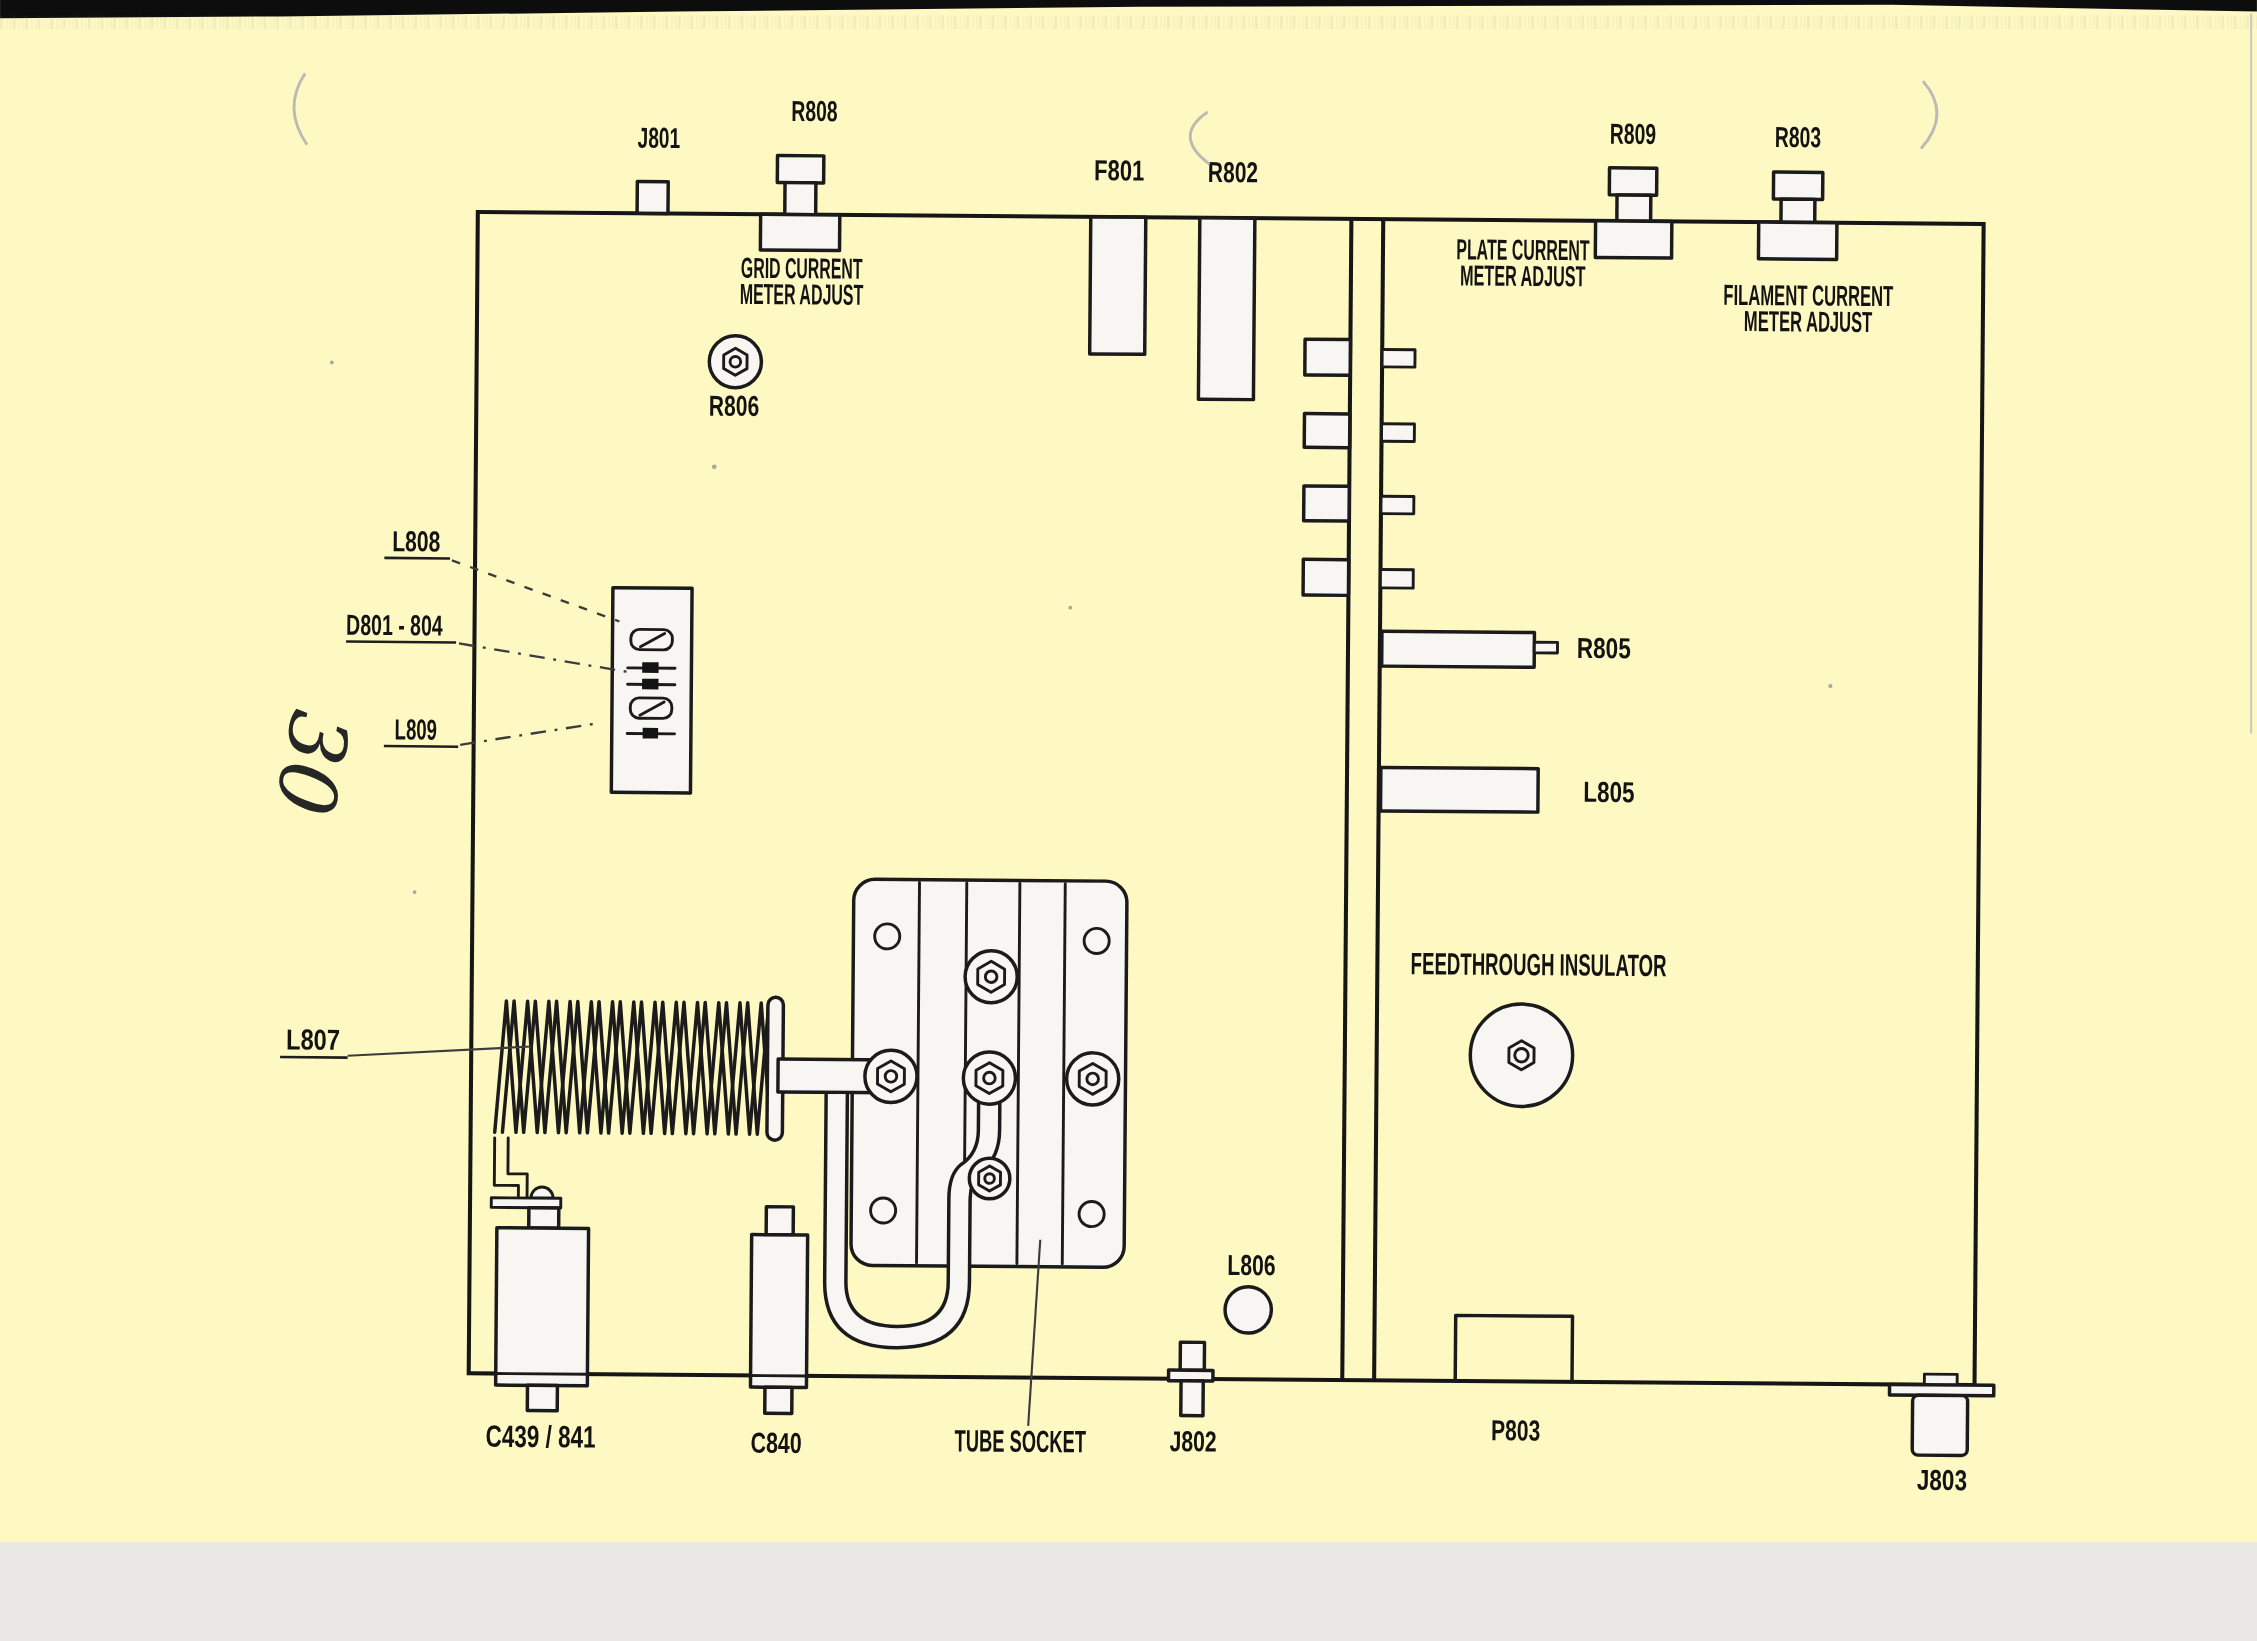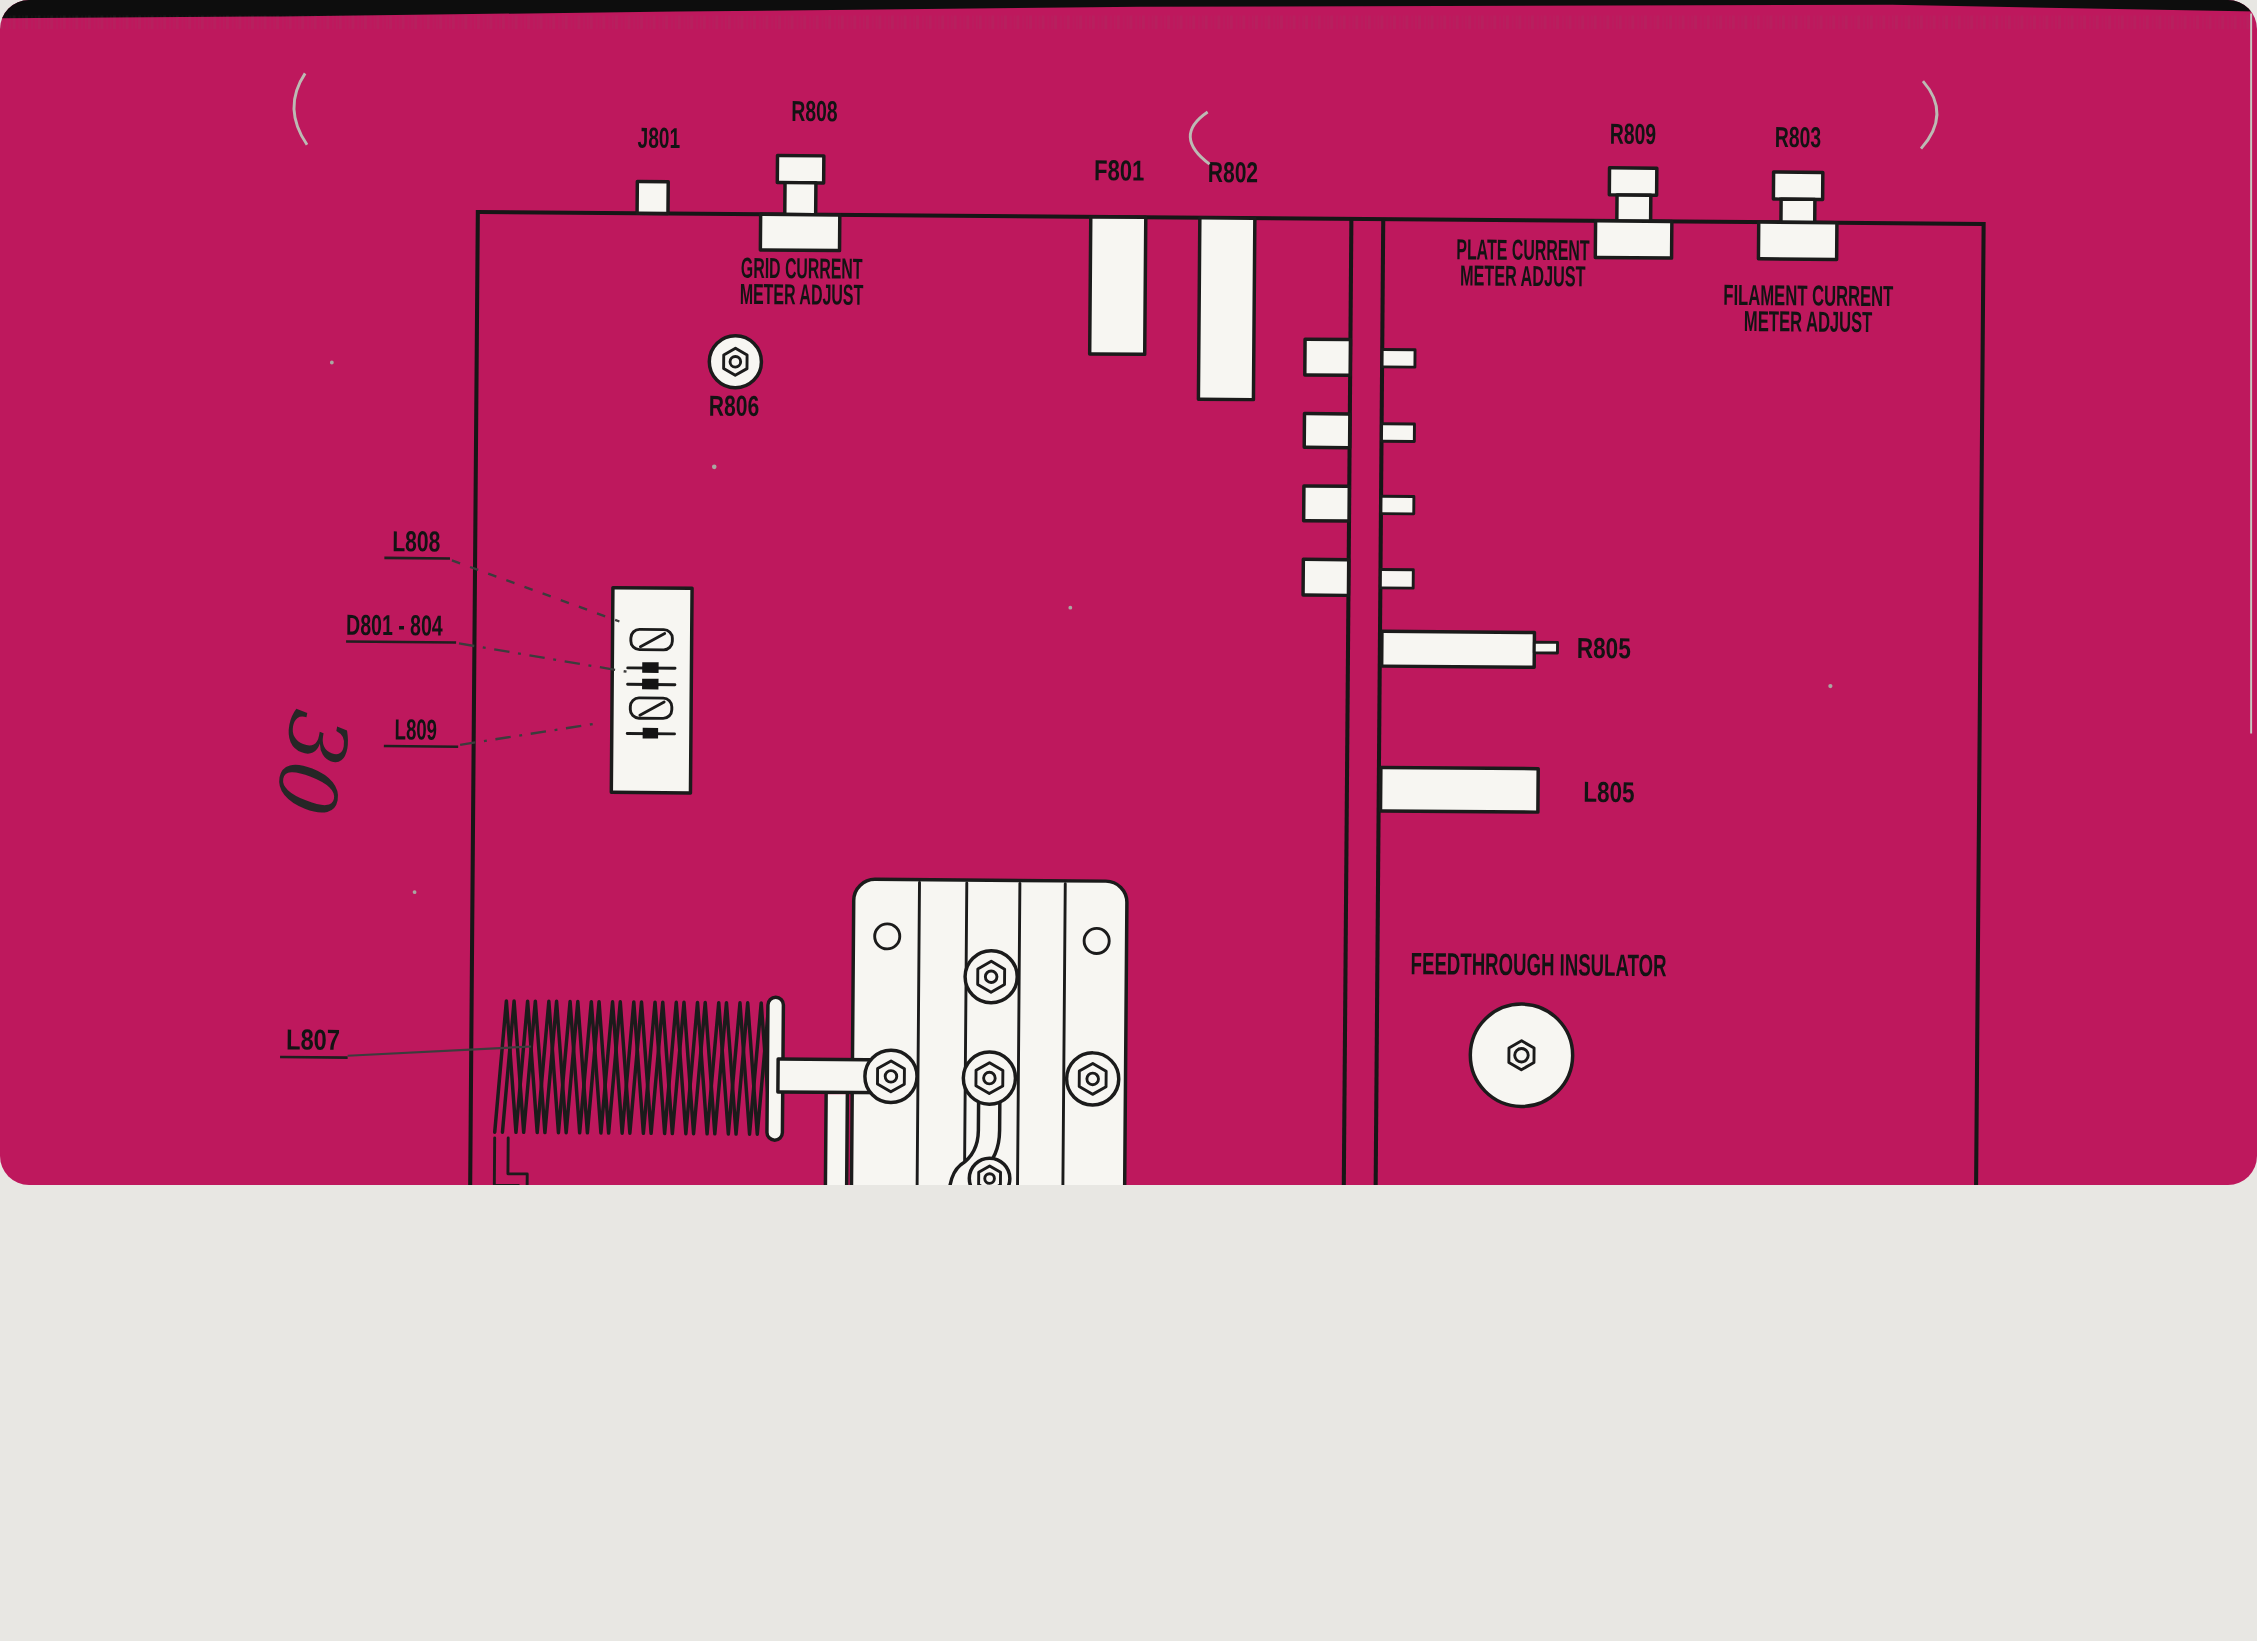--- a/index.html
+++ b/index.html
@@ -1,22 +1,21 @@
 <!DOCTYPE html>
 <html><head>
 <meta charset="utf-8">
 <style>
   html,body{margin:0;padding:0;background:#e8e7e3;}
   .page{
     position:relative;
-    width:2257px;height:1185px;
-    background:#be185d;
+    width:2257px;height:1542px;
+    background:#fef9c3;
     overflow:hidden;
     font-family:"Liberation Sans",sans-serif;
-    border-radius:29px;
   }
   svg{display:block;position:absolute;left:0;top:0;}
   .ink{stroke:#1b1b1b;stroke-width:3.6;fill:none;stroke-linecap:round;stroke-linejoin:round;}
   .ink2{stroke:#1b1b1b;stroke-width:3;fill:none;stroke-linecap:round;stroke-linejoin:round;}
   .edge{stroke:#161616;stroke-width:4.2;fill:none;stroke-linejoin:miter;}
   .fillp{fill:#f7f6f2;stroke:#1b1b1b;stroke-width:3.6;stroke-linejoin:round;}
   .fillp2{fill:#f7f6f2;stroke:#1b1b1b;stroke-width:3;stroke-linejoin:round;}
   .blob{fill:#141414;stroke:none;}
   .thinline{stroke:#1f1f1f;stroke-width:2.6;fill:none;}
   .leader{stroke:#3c3c3c;stroke-width:2.2;fill:none;}

